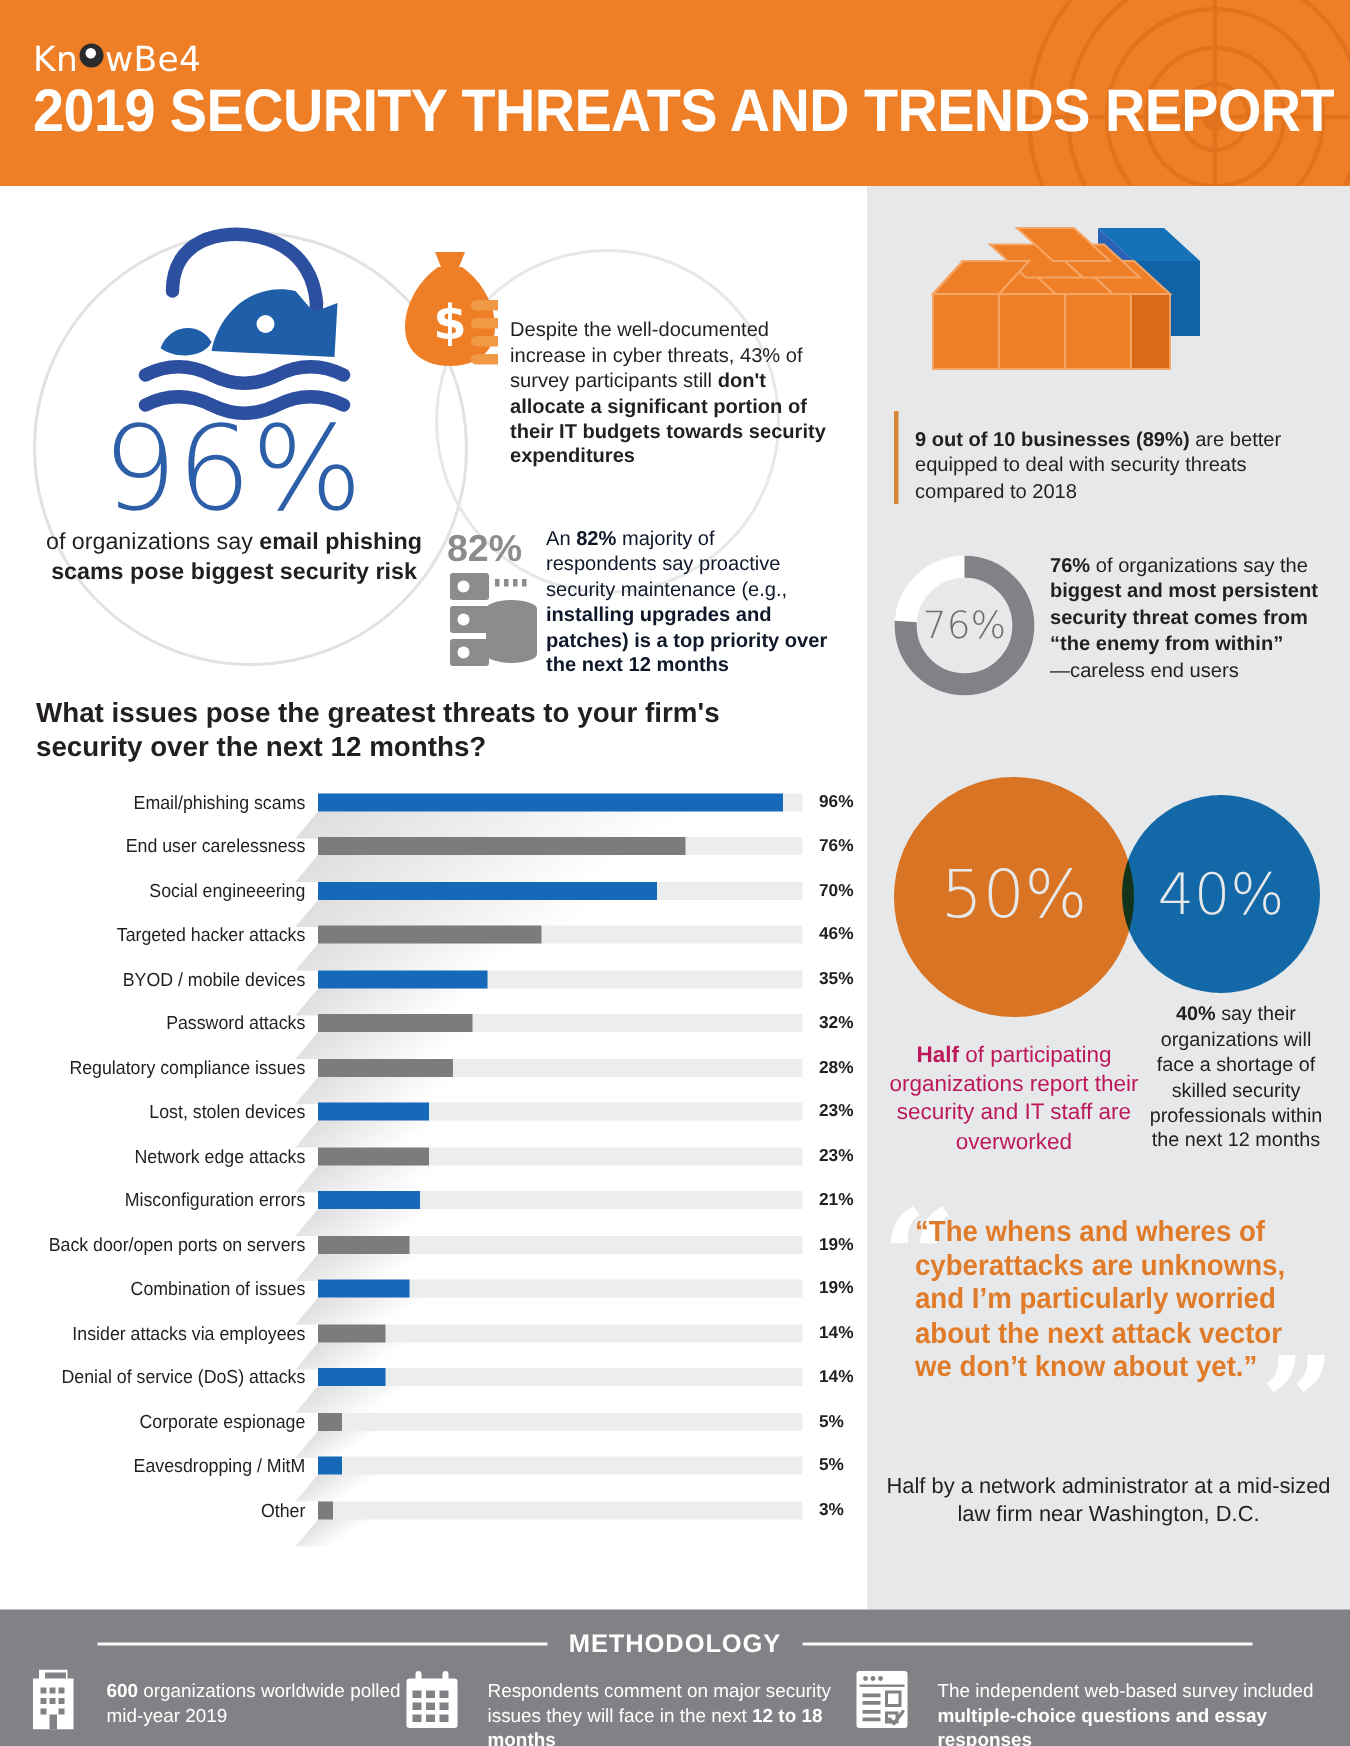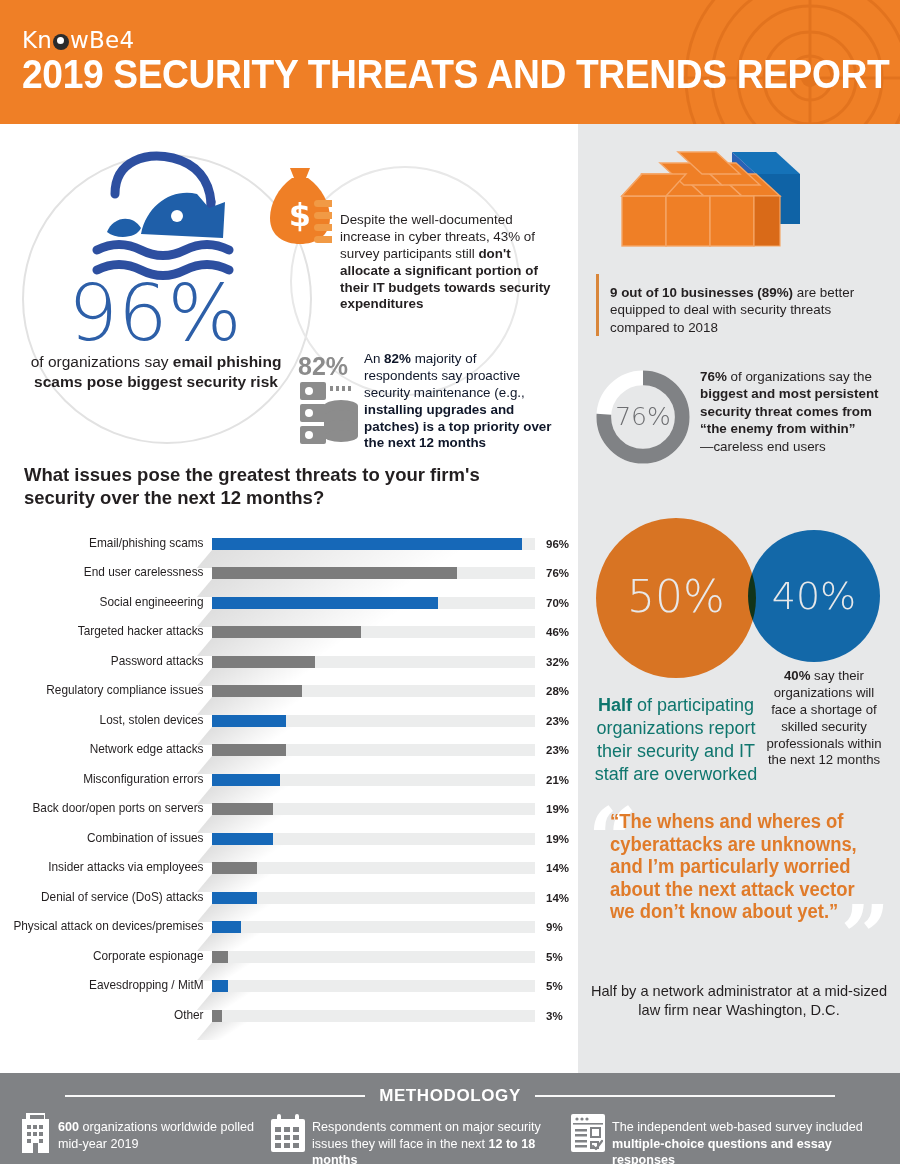--- a/index.html
+++ b/index.html
@@ -15,21 +15,21 @@
     background:#ef7f26; overflow:hidden;
   }
   #header-target {
     position:absolute; right:-40px; top:-52px; width:260px; height:260px;
     opacity:.55;
   }
   #logo {
     position:absolute; left:22px; top:27px;
     font-size:23px; font-weight:400; letter-spacing:.2px;
     color:#ffffff; font-family:"DejaVu Sans", sans-serif;
-    display:flex; align-items:center;
+    display:flex; 
   }
   #logo .logo-o {
     display:inline-block; width:16px; height:16px; border-radius:50%;
     background:#2b2b2b; position:relative; margin:0 1px; top:2px;
   }
   #logo .logo-o::after {
     content:""; position:absolute; left:4px; top:3px;
     width:7px; height:7px; border-radius:50%; background:#ffffff;
   }
   #header-title {
@@ -97,21 +97,21 @@
   #stat-82-desc b { font-weight:700; }
 
   
   #chart-title {
     position:absolute; left:24px; top:340px; width:520px;
     font-size:18.5px; font-weight:700; line-height:1.23; color:#231f20;
   }
   #chart { position:absolute; left:0; top:396px; width:578px; }
   .bar-row {
     position:relative; height:29.5px;
-    display:flex; align-items:flex-end;
+    display:flex; align-items:center;
   }
   .bar-label {
     width:212px; padding-right:9px; text-align:right;
     font-family:"Liberation Sans Narrow","Liberation Sans",sans-serif;
     font-size:12.6px; color:#231f20; white-space:nowrap;
     transform:scaleX(.94); transform-origin:right center;
   }
   .bar-track {
     position:relative; width:323px; height:12px; background:#eceded;
   }
@@ -158,21 +158,21 @@
   .big-circle {
     position:absolute; border-radius:50%;
     display:flex; align-items:center; justify-content:center;
     font-family:"DejaVu Sans", sans-serif; font-weight:300; color:#ffffff;
     mix-blend-mode:multiply;
   }
   #circle-50 { left:18px; top:8px; width:160px; height:160px; background:#ef7f26; font-size:44px; }
   #circle-50 .clabel { transform:translateY(-2px); }
   #circle-left-text {
     position:absolute; left:12px; top:184px; width:172px; text-align:center;
-    font-size:18px; line-height:1.28; color:#0f766e;
+    font-size:15px; line-height:1.28; color:#be185d;
   }
   #circle-40 { left:170px; top:20px; width:132px; height:132px; background:#1572b8; font-size:38px; }
   #circle-right-text {
     position:absolute; left:182px; top:158px; width:128px; text-align:center;
     font-size:13.2px; line-height:1.28; color:#231f20;
   }
   #circle-left-text b, #circle-right-text b { font-weight:700; }
 
   #quote-block { position:absolute; left:0; top:672px; width:322px; height:255px; }
   .qmark {
@@ -205,21 +205,21 @@
   #methodology-head .rule { height:2px; background:#ffffff; width:300px; opacity:.95; }
   #methodology-title {
     font-family:"Liberation Sans Narrow","Liberation Sans",sans-serif;
     font-size:17px; font-weight:700; color:#ffffff; letter-spacing:.6px;
     white-space:nowrap;
   }
   #methodology-items {
     position:absolute; left:22px; top:40px; width:860px;
     display:flex; align-items:flex-start;
   }
-  .m-item { display:flex; align-items:flex-start; gap:6px; }
+  .m-item { display:flex; align-items:flex-start; gap:19px; }
   .m-item:nth-child(1) { width:248px; }
   .m-item:nth-child(2) { width:300px; }
   .m-item:nth-child(3) { width:310px; }
   .m-text {
     font-family:"Liberation Sans Narrow","Liberation Sans",sans-serif;
     font-size:12.6px; line-height:1.32; color:#ffffff; padding-top:6px;
   }
   .m-text b { font-weight:700; }
   .m-icon { flex:0 0 auto; }
 </style>
@@ -343,20 +343,28 @@
       </div>
       <div class="bar-row">
         <div class="bar-label">Targeted hacker attacks</div>
         <div class="bar-track">
           <div class="bar-shadow" style="width: 177px;"></div>
           <div class="bar-fill gray" style="width: 149px;"></div>
         </div>
         <div class="bar-value">46%</div>
       </div>
       <div class="bar-row">
+        <div class="bar-label">BYOD / mobile devices</div>
+        <div class="bar-track">
+          <div class="bar-shadow" style="width: 141px;"></div>
+          <div class="bar-fill blue" style="width: 113px;"></div>
+        </div>
+        <div class="bar-value">35%</div>
+      </div>
+      <div class="bar-row">
         <div class="bar-label">Password attacks</div>
         <div class="bar-track">
           <div class="bar-shadow" style="width: 131px;"></div>
           <div class="bar-fill gray" style="width: 103px;"></div>
         </div>
         <div class="bar-value">32%</div>
       </div>
       <div class="bar-row">
         <div class="bar-label">Regulatory compliance issues</div>
         <div class="bar-track">
@@ -413,28 +421,20 @@
         </div>
         <div class="bar-value">14%</div>
       </div>
       <div class="bar-row">
         <div class="bar-label">Denial of service (DoS) attacks</div>
         <div class="bar-track">
           <div class="bar-shadow" style="width: 73px;"></div>
           <div class="bar-fill blue" style="width: 45px;"></div>
         </div>
         <div class="bar-value">14%</div>
-      </div>
-      <div class="bar-row">
-        <div class="bar-label">Physical attack on devices/premises</div>
-        <div class="bar-track">
-          <div class="bar-shadow" style="width: 57px;"></div>
-          <div class="bar-fill blue" style="width: 29px;"></div>
-        </div>
-        <div class="bar-value">9%</div>
       </div>
       <div class="bar-row">
         <div class="bar-label">Corporate espionage</div>
         <div class="bar-track">
           <div class="bar-shadow" style="width: 44px;"></div>
           <div class="bar-fill gray" style="width: 16px;"></div>
         </div>
         <div class="bar-value">5%</div>
       </div>
       <div class="bar-row">

